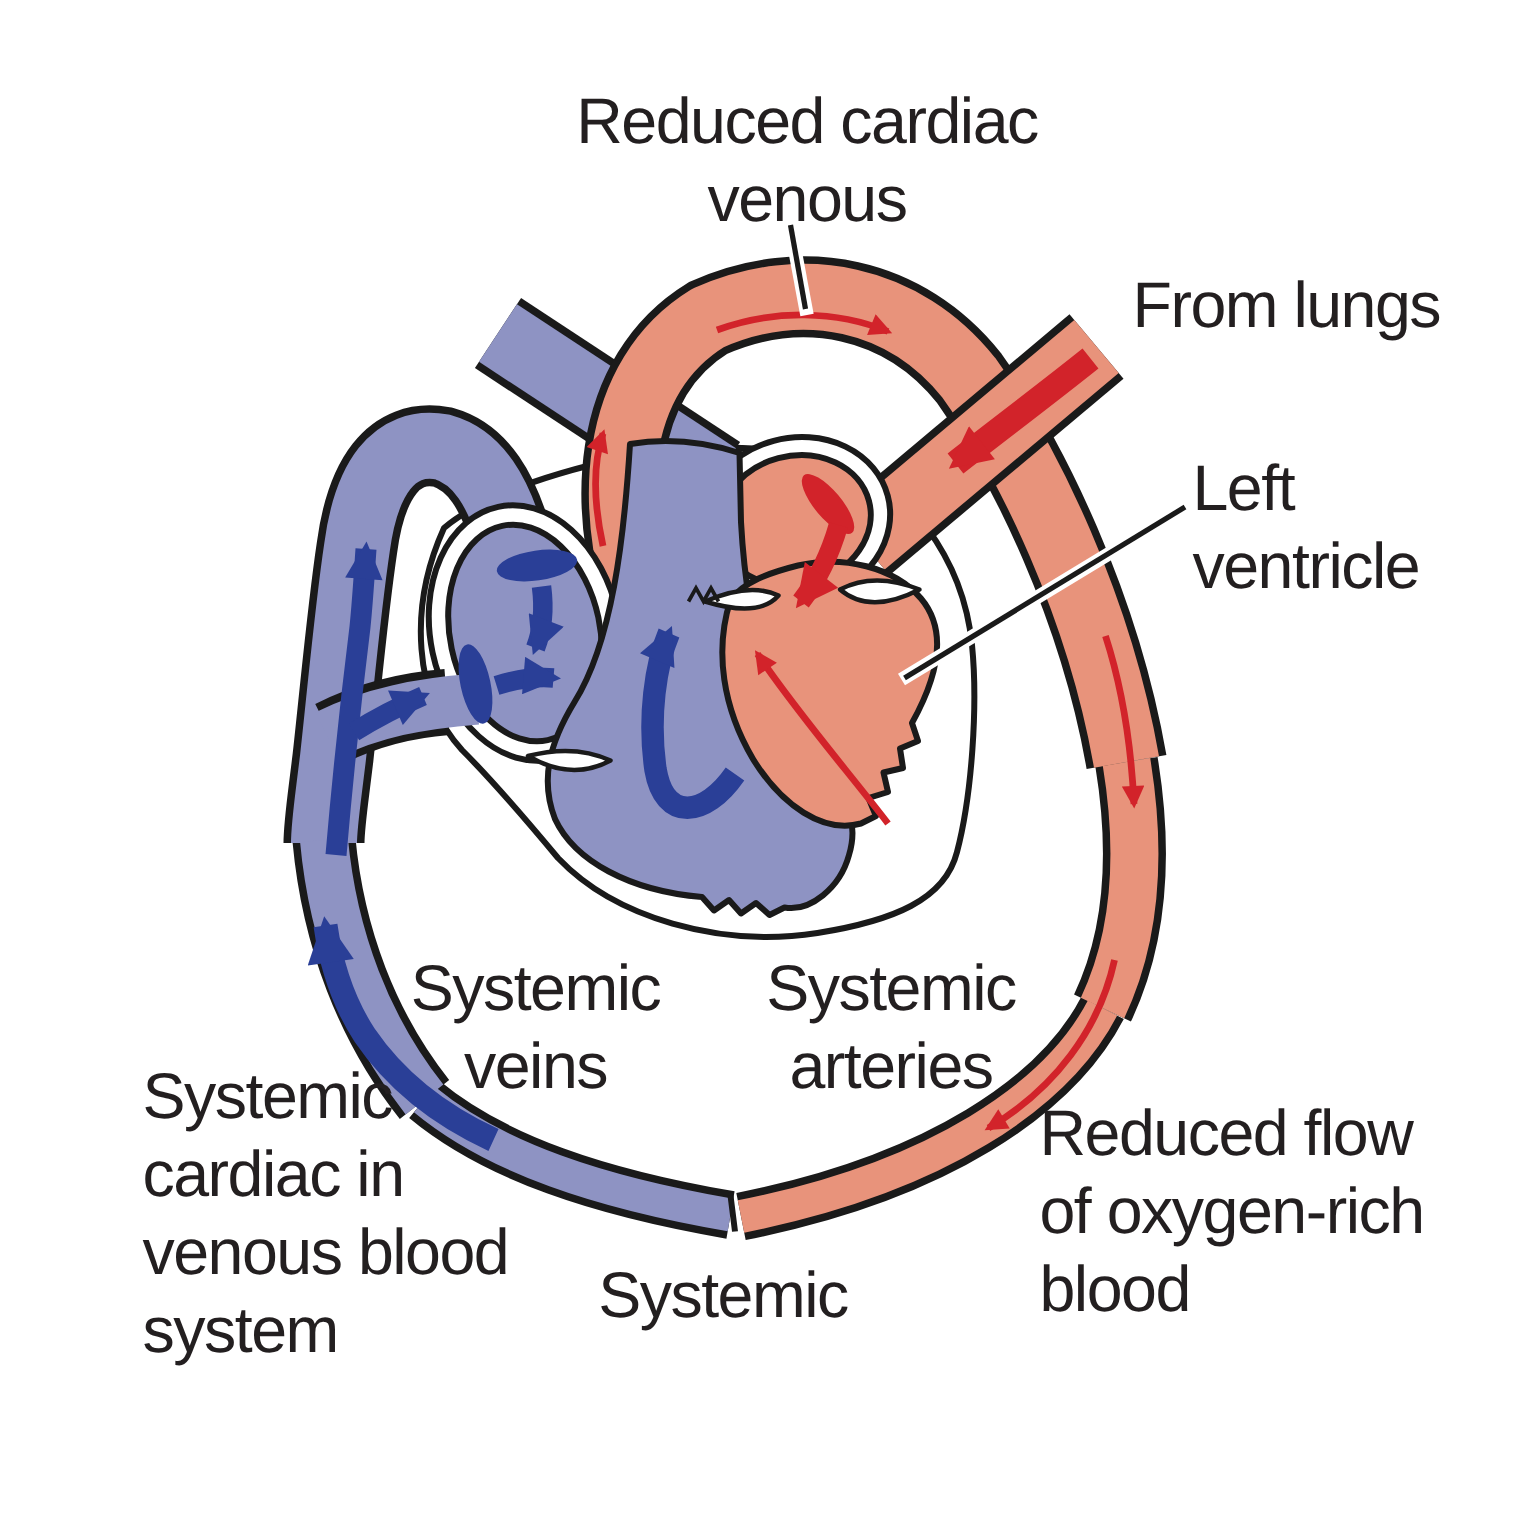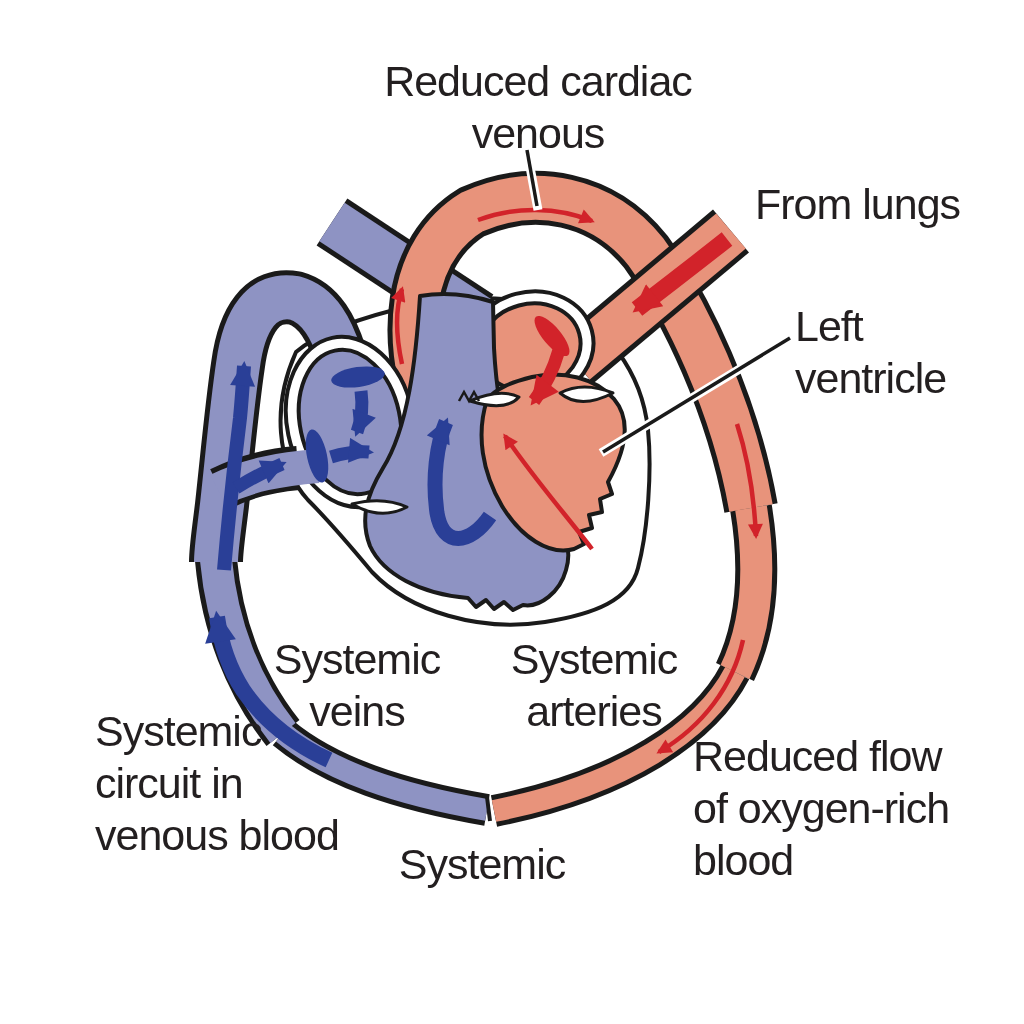--- a/index.html
+++ b/index.html
@@ -163,22 +163,23 @@
 <div class="lbl ctr" style="left:357px;top:633px;">
   <div>Systemic</div>
   <div>veins</div>
 </div>
 <div class="lbl ctr" style="left:594px;top:633px;">
   <div>Systemic</div>
   <div>arteries</div>
 </div>
 <div class="lbl" style="left:95px;top:705px;">
   <div>Systemic</div>
-  <div>circuit in</div>
+  <div>cardiac in</div>
   <div>venous blood</div>
+  <div>system</div>
 </div>
 <div class="lbl ctr" style="left:482px;top:838px;">
   <div>Systemic</div>
 </div>
 <div class="lbl" style="left:693px;top:730px;">
   <div>Reduced flow</div>
   <div>of oxygen-rich</div>
   <div>blood</div>
 </div>
 

